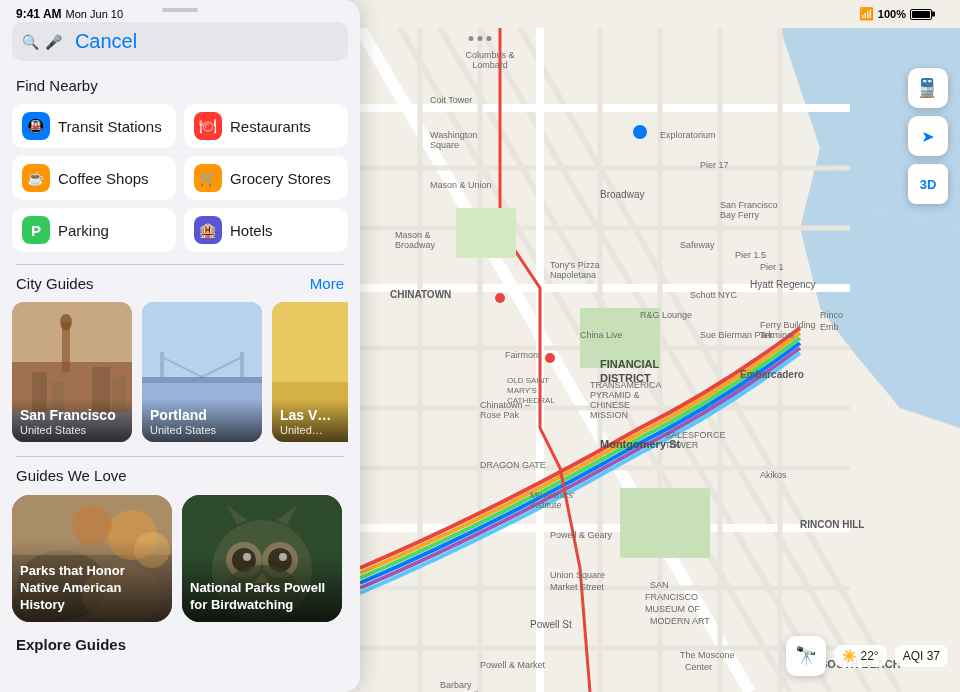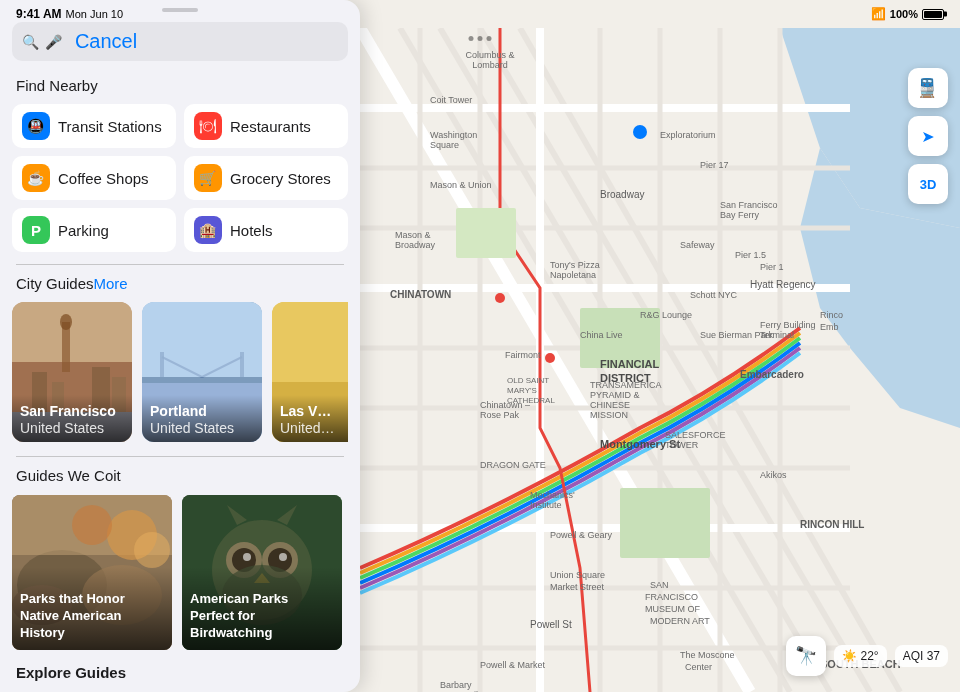--- a/index.html
+++ b/index.html
@@ -16,21 +16,21 @@
     .map-area {
       position: absolute;
       top: 0; left: 0; right: 0; bottom: 0;
       background: #f2efe9;
       overflow: hidden;
     }
 
     
     .status-bar {
       position: absolute;
-      top: 0; left: 0; right: 0;
+      top: 0; left: 0; right: 12px;
       height: 28px;
       background: transparent;
       display: flex;
       align-items: center;
       justify-content: space-between;
       padding: 0 16px;
       z-index: 100;
     }
     .status-time {
       font-size: 12px;
@@ -183,21 +183,21 @@
     .divider {
       height: 1px;
       background: #c6c6c8;
       margin: 0 16px 10px;
     }
 
     
     .guides-header {
       display: flex;
       align-items: center;
-      justify-content: flex-start;
+      justify-content: space-between;
       margin: 0 16px 10px;
     }
     .more-btn {
       color: #007aff;
       font-size: 15px;
       cursor: pointer;
     }
 
     .city-guides-scroll {
       display: flex;
@@ -226,21 +226,21 @@
       background: linear-gradient(transparent, rgba(0,0,0,0.65));
       padding: 8px 8px 6px;
     }
     .city-card-title {
       font-size: 14px;
       font-weight: 700;
       color: #fff;
       line-height: 1.2;
     }
     .city-card-subtitle {
-      font-size: 14px;
+      font-size: 11px;
       color: rgba(255,255,255,0.85);
     }
 
     
     .bg-sf {
       background: linear-gradient(135deg, #c8a882 0%, #a07050 30%, #e8d0b0 60%, #b09070 100%);
     }
     .bg-portland {
       background: linear-gradient(135deg, #a8c8e8 0%, #7090b0 40%, #d0e8f0 70%, #90b8d8 100%);
     }
@@ -253,22 +253,22 @@
       margin: 0 16px 10px;
     }
     .guides-love-grid {
       display: flex;
       gap: 10px;
       margin: 0 12px;
       overflow: hidden;
     }
     .love-card {
       width: 160px;
-      height: 155px;
-      border-radius: 8px;
+      height: 127px;
+      border-radius: 18px;
       overflow: hidden;
       position: relative;
       flex-shrink: 0;
       cursor: pointer;
     }
     .love-card-bg {
       width: 100%;
       height: 100%;
       background-size: cover;
       background-position: center;
@@ -325,20 +325,21 @@
       align-items: center;
       justify-content: center;
       box-shadow: 0 2px 8px rgba(0,0,0,0.2);
       cursor: pointer;
       font-size: 18px;
     }
     .map-3d-btn {
       font-size: 13px;
       font-weight: 700;
       color: #007aff;
+      border-radius: 8px;
     }
 
     
     .map-bottom-controls {
       position: absolute;
       bottom: 16px;
       right: 12px;
       display: flex;
       align-items: center;
       gap: 8px;
@@ -692,21 +693,21 @@
         <div class="city-card-overlay">
           <div class="city-card-title">Las V…</div>
           <div class="city-card-subtitle">United…</div>
         </div>
       </div>
     </div>
 
     <div class="divider"></div>
 
     <div class="guides-we-love-header">
-      <span class="section-label" style="margin:0;">Guides We Coit</span>
+      <span class="section-label" style="margin:0;">Guides We Love</span>
     </div>
 
     <div class="guides-love-grid">
       <div class="love-card">
         <div class="love-card-bg bg-parks">
           <svg width="160" height="155" viewBox="0 0 160 155" xmlns="http://www.w3.org/2000/svg">
             <rect width="160" height="155" fill="#8b7355"></rect>
 
             <ellipse cx="50" cy="90" rx="45" ry="35" fill="#6b5a40" opacity="0.8"></ellipse>
             <ellipse cx="110" cy="100" rx="40" ry="30" fill="#9a7a55" opacity="0.7"></ellipse>
@@ -739,21 +740,21 @@
 
             <polygon points="80,78 72,88 88,88" fill="#c8a030" opacity="0.9"></polygon>
 
             <ellipse cx="80" cy="100" rx="40" ry="30" fill="#3d4a30" opacity="0.7"></ellipse>
 
             <polygon points="55,30 45,10 65,25" fill="#4a5a3a" opacity="0.9"></polygon>
             <polygon points="105,30 115,10 95,25" fill="#4a5a3a" opacity="0.9"></polygon>
           </svg>
         </div>
         <div class="love-card-overlay">
-          <div class="love-card-title">American Parks Perfect for Birdwatching</div>
+          <div class="love-card-title">National Parks Powell for Birdwatching</div>
         </div>
       </div>
     </div>
 
     <div class="explore-footer">
       <span class="explore-label">Explore Guides</span>
     </div>
   </div>
 </div>
 

